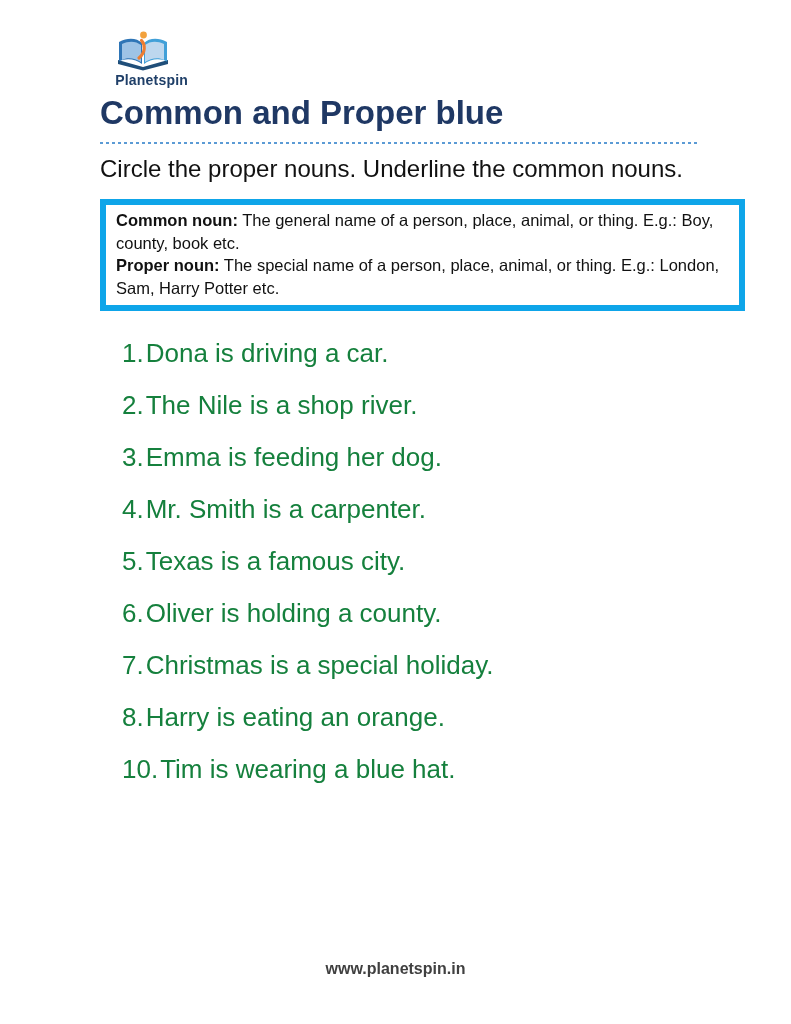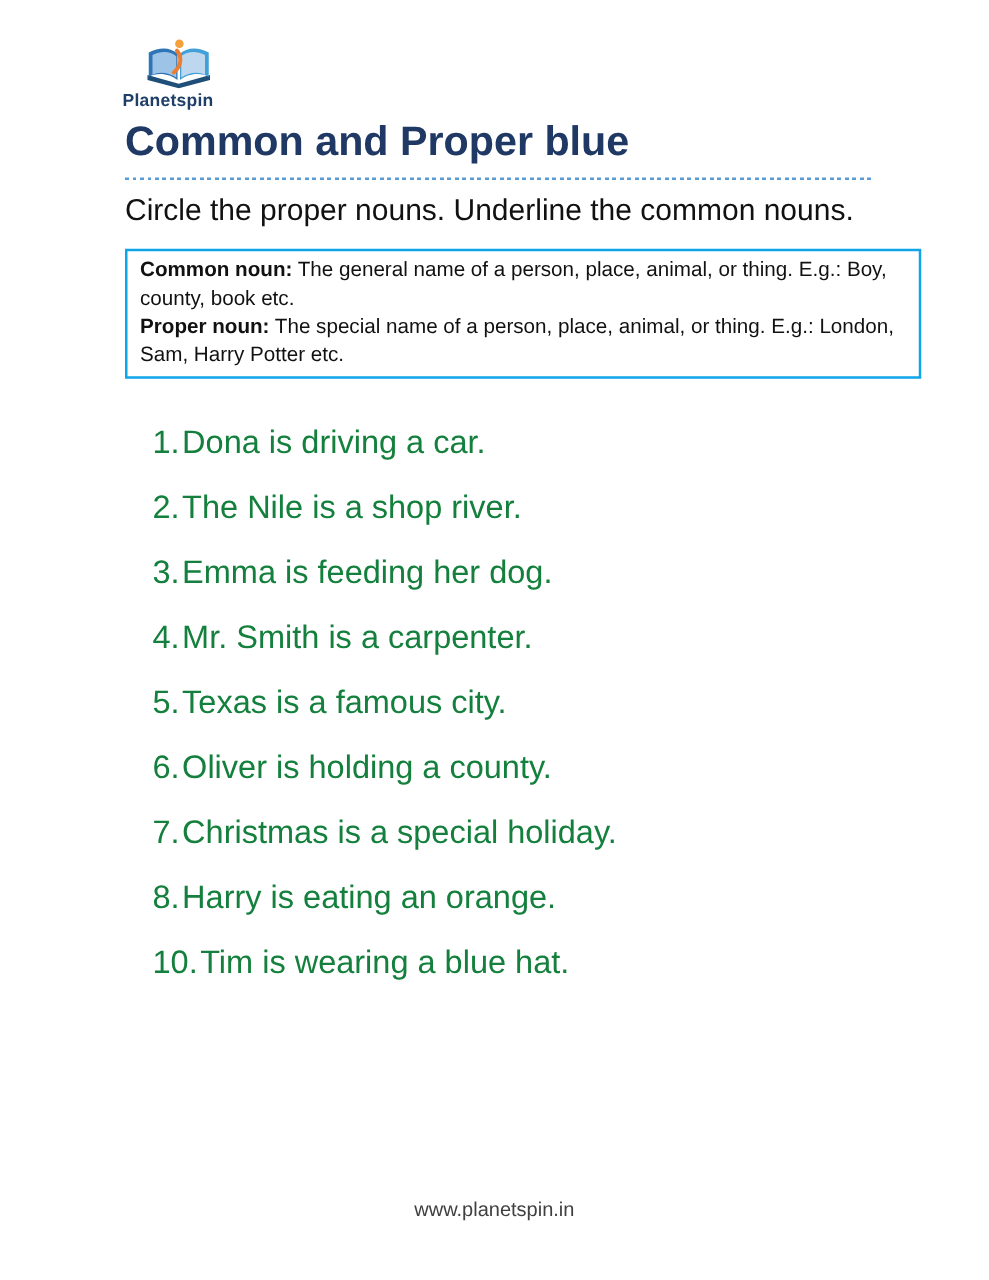--- a/index.html
+++ b/index.html
@@ -18,21 +18,21 @@
     width: 791px;
     height: 1024px;
     background: #ffffff;
     overflow: hidden;
   }
   .logo {
     position: absolute;
     top: 30px;
     left: 98px;
     width: 90px;
-    text-align: left;
+    text-align: right;
   }
   .logo svg { display: block; margin: 0 auto; }
   .brand {
     margin-top: 1px;
     font-size: 14px;
     font-weight: bold;
     color: #1f3f68;
     letter-spacing: 0.2px;
   }
   .title {
@@ -59,21 +59,21 @@
     left: 100px;
     margin: 0;
     font-size: 24px;
     color: #111111;
   }
   .def-box {
     position: absolute;
     top: 199px;
     left: 100px;
     width: 613px;
-    border: 2px solid #0ea5e9;
+    border: 6px solid #0ea5e9;
     padding: 4px 10px 6px 10px;
     font-size: 16.5px;
     line-height: 1.37;
     color: #111111;
     background: #ffffff;
   }
   .def-box p { margin: 0; }
   .def-term { font-weight: bold; }
   .sentence-list {
     position: absolute;
@@ -90,20 +90,21 @@
   }
   .sentence .num { margin-right: 2px; }
   .footer {
     position: absolute;
     top: 960px;
     left: 0;
     width: 791px;
     text-align: center;
     font-size: 16px;
     color: #404040;
+    font-weight: bold;
   }
 </style>
 </head>
 <body>
 
 <div class="page">
 
   <div class="logo">
     <svg width="58" height="41" viewBox="0 0 58 41" aria-hidden="true">
       <path d="M4 30 L29 37 L54 30 L54 34 L29 40.5 L4 34 Z" fill="#1f4e79"></path>

